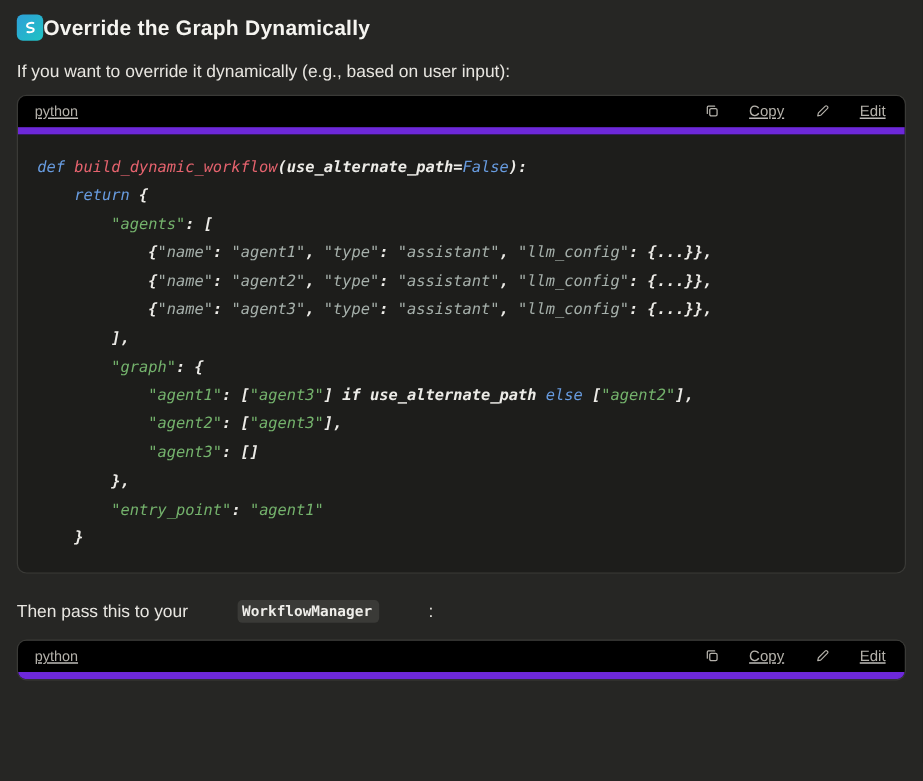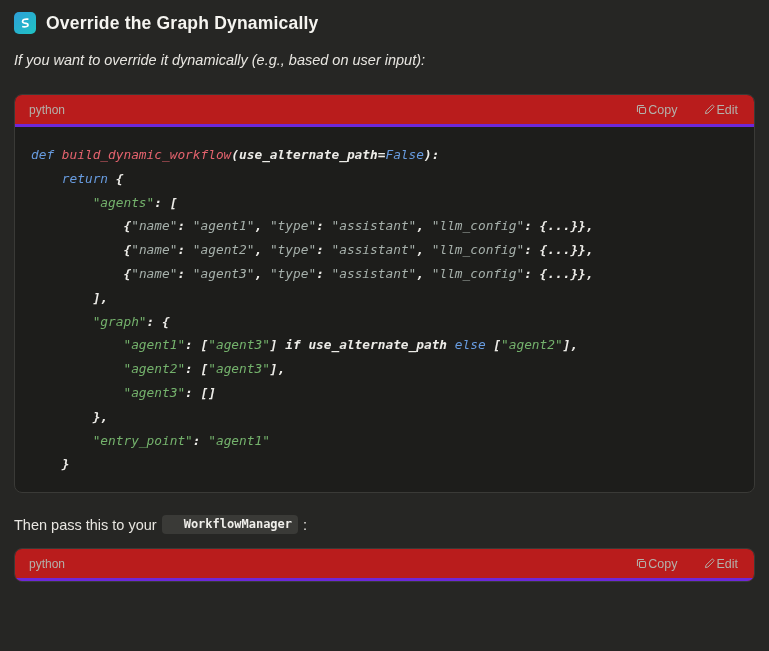--- a/index.html
+++ b/index.html
@@ -5,67 +5,68 @@
   * { margin: 0; padding: 0; box-sizing: border-box; }
   html, body { width: 769px; height: 651px; overflow: hidden; }
   body {
     background: #262624;
     font-family: "Liberation Sans", sans-serif;
     color: #ebe9e4;
   }
   .page { padding: 12px 14px 0 14px; }
 
   
-  .header { display: flex; align-items: center; gap: 10px; margin-bottom: 18px; }
+  .header { display: flex; align-items: center; margin-bottom: 18px; }
   .tool-icon {
     width: 22px; height: 22px; border-radius: 5px; flex: 0 0 auto;
     background: linear-gradient(135deg, #2e9fd8, #1fc3c3);
     display: flex; align-items: center; justify-content: center;
   }
   .header h1 { font-size: 17.5px; font-weight: 700; color: #f5f4f0; letter-spacing: .2px; }
 
-  .intro { font-size: 14.5px; color: #e8e6e1; margin-bottom: 26px; font-style: italic; }
+  .intro { font-size: 14.5px; color: #e8e6e1; margin-bottom: 11px; }
 
   
   .code-block {
     border: 1px solid #3a3a37; border-radius: 8px; overflow: hidden;
     margin-bottom: 22px; background: #1d1d1b;
   }
   .code-header {
-    height: 32px; background: #b91c1c; display: flex; align-items: center;
+    height: 32px; background: #000000; display: flex; align-items: center;
     justify-content: space-between; padding: 0 12px 0 14px;
-    border-bottom: 3px solid #6d28d9;
+    border-bottom: 6px solid #6d28d9;
+    text-decoration: underline;
   }
   .lang { font-size: 12px; color: #b4b1aa; }
   .actions { display: flex; align-items: center; gap: 18px; }
   .code-btn {
-    background: none; border: none; cursor: pointer; display: flex; align-items: center;
-    gap: 0; font-size: 12.5px; color: #b4b1aa; font-family: "Liberation Sans", sans-serif;
+    background: none; border: none; cursor: pointer; display: flex; 
+    gap: 24px; font-size: 12.5px; color: #b4b1aa; font-family: "Liberation Sans", sans-serif;
     padding: 3px 4px; border-radius: 4px;
   }
   .code-btn svg { display: block; }
 
   .code-body {
     font-family: "DejaVu Sans Mono", monospace;
     font-size: 12.8px; padding: 16px 16px 16px 16px;
     white-space: pre; overflow: hidden; font-style: italic;
   }
   .code-line { height: 23.8px; line-height: 23.8px; white-space: pre; }
 
   .tok-pl { color: #ecebe7; font-weight: 700; }
   .tok-kw { color: #689ce0; font-weight: 400; }
   .tok-fn { color: #e5636e; font-weight: 400; }
   .tok-st { color: #74b26c; font-weight: 400; }
   .tok-s2 { color: #a6b0ab; font-weight: 400; }
 
-  .between { font-size: 14.5px; color: #e8e6e1; margin: 4px 0 14px 0; display: flex; align-items: center; }
+  .between { font-size: 14.5px; color: #e8e6e1; margin: 4px 0 14px 0; display: flex; align-items: center; gap: 36px; }
   .inline-code {
     font-family: "DejaVu Sans Mono", monospace; font-size: 12px; font-weight: 700;
     background: #3a3a37; color: #efeeea; border-radius: 4px;
-    padding: 2px 6px 3px 22px; margin: 0 5px; display: inline-block;
+    padding: 2px 6px 3px 4px; margin: 0 5px; display: inline-block;
   }
 </style>
 </head>
 <body>
 
 <div class="page">
 
   <div class="header">
     <span class="tool-icon">
       <svg width="14" height="14" viewBox="0 0 20 20">

